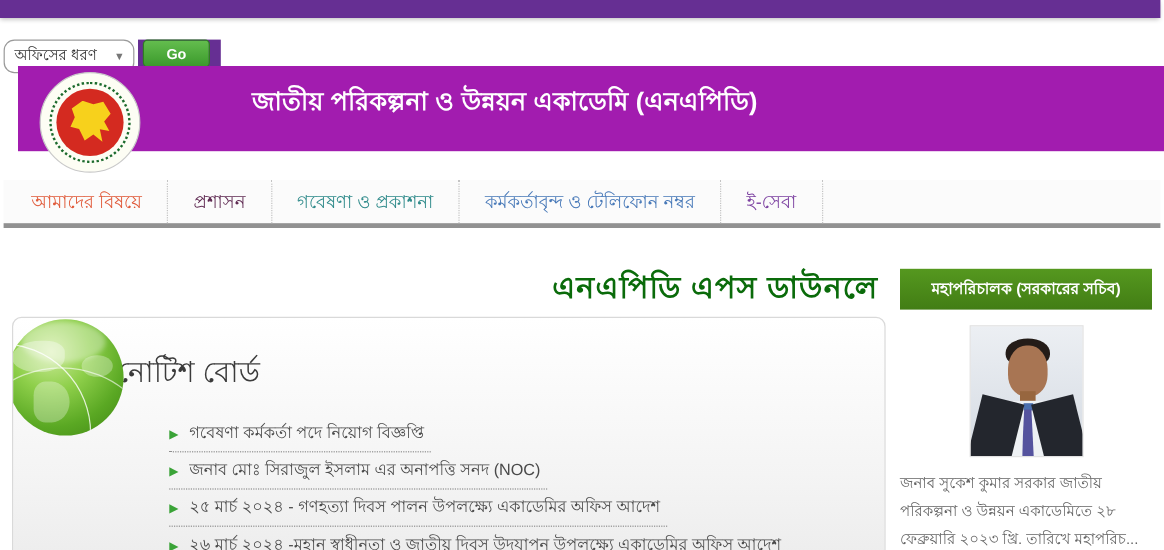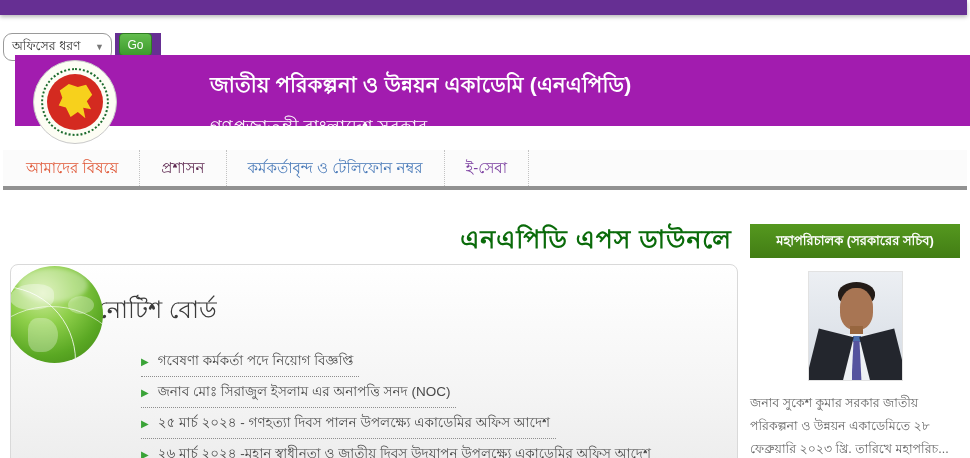--- a/index.html
+++ b/index.html
@@ -10,38 +10,38 @@
   .topbar { position:absolute; left:0; top:0; width:967px; height:15px;
             background:#662f93; box-shadow:0 2px 4px rgba(0,0,0,.28); }
 
   
   .filter-row { position:absolute; left:3px; top:33px; display:flex; align-items:flex-start; }
   .fake-select { width:109px; height:28px; background:#fff; border:1px solid #9a9a9a;
                  border-radius:9px; display:flex; align-items:center; justify-content:space-between;
                  padding:0 7px 0 8px; font-size:12.5px; color:#333; cursor:pointer; }
   .fake-select .caret { font-size:9px; color:#777; }
   .go-bg { background:#662f93; padding:0 9px 7px 4px; margin-left:3px; height:31px; }
-  .go-btn { width:33px; height:23px; border:1px solid #2f7d22; border-radius:4px;
+  .go-btn { width:56px; height:23px; border:1px solid #2f7d22; border-radius:4px;
             background:linear-gradient(180deg,#63bd4e,#3c9a2c);
-            color:#fff; font-size:12px; font-weight:normal; cursor:pointer; }
+            color:#fff; font-size:12px; font-weight:bold; cursor:pointer; }
 
   
   .site-header { position:absolute; left:15px; top:55px; width:964px; height:71px;
                  background:#a21caf; }
   .logo { position:absolute; left:18px; top:5px; width:84px; height:84px; border-radius:50%;
           background:#fdfdf4; border:1px solid #c9c9c9; cursor:pointer; }
   .logo .ring { position:absolute; left:7px; top:7px; width:68px; height:68px; border-radius:50%;
                 border:2px dotted #1c6b2d; }
   .logo .inner { position:absolute; left:13px; top:13px; width:56px; height:56px; border-radius:50%;
                  background:#d42a20; }
   .logo .map { position:absolute; left:24px; top:23px; width:36px; height:36px; background:#f7d11c;
                clip-path:polygon(30% 0,55% 8%,78% 2%,95% 30%,80% 48%,92% 70%,70% 66%,76% 95%,55% 78%,35% 92%,22% 65%,2% 60%,12% 38%,5% 18%); }
   .titles { position:absolute; left:195px; top:14px; color:#fff; }
   .titles h1 { font-size:21px; font-weight:bold; letter-spacing:.2px; }
-  .titles h2 { font-size:18px; font-weight:normal; margin-top:9px; }
+  .titles h2 { font-size:18px; font-weight:normal; margin-top:29px; }
 
   
   .main-nav { position:absolute; left:3px; top:150px; width:964px; height:40px;
               background:#fbfbfb; display:flex; align-items:stretch;
               border-bottom:4px solid #919191; }
   .main-nav a { display:flex; align-items:center; padding:0 21px; font-size:15px;
                 text-decoration:none; border-right:1px dotted #c3c3c3; cursor:pointer;
                 white-space:nowrap; }
   .main-nav a:first-child { padding-left:23px; }
   .main-nav .nav-fill { flex:1; border-right:none; }
@@ -124,20 +124,21 @@
   </div>
   <div class="titles">
     <h1>জাতীয় পরিকল্পনা ও উন্নয়ন একাডেমি (এনএপিডি)</h1>
     <h2>গণপ্রজাতন্ত্রী বাংলাদেশ সরকার</h2>
   </div>
 </div>
 
 <nav class="main-nav">
   <a style="color: rgb(224, 90, 58);">আমাদের বিষয়ে</a>
   <a style="color: rgb(95, 42, 82);">প্রশাসন</a>
+  <a style="color: rgb(46, 138, 138);">গবেষণা ও প্রকাশনা</a>
   <a style="color: rgb(72, 121, 184);">কর্মকর্তাবৃন্দ ও টেলিফোন নম্বর</a>
   <a style="color: rgb(123, 63, 160);">ই-সেবা</a>
   <span class="nav-fill"></span>
 </nav>
 
 <div class="main">
   <div class="col-left">
     <div class="marquee-row">
       <a class="marquee-text">এনএপিডি এপস ডাউনলে</a>
     </div>

